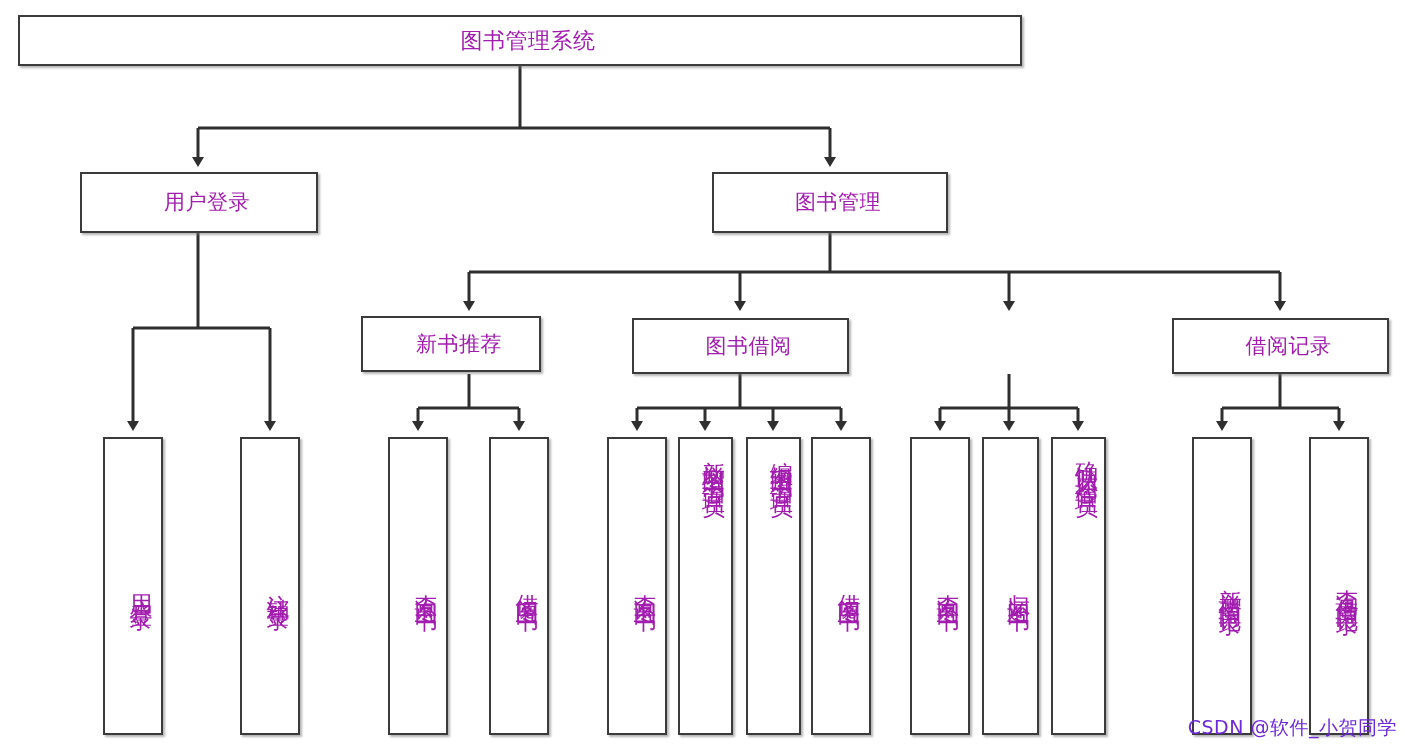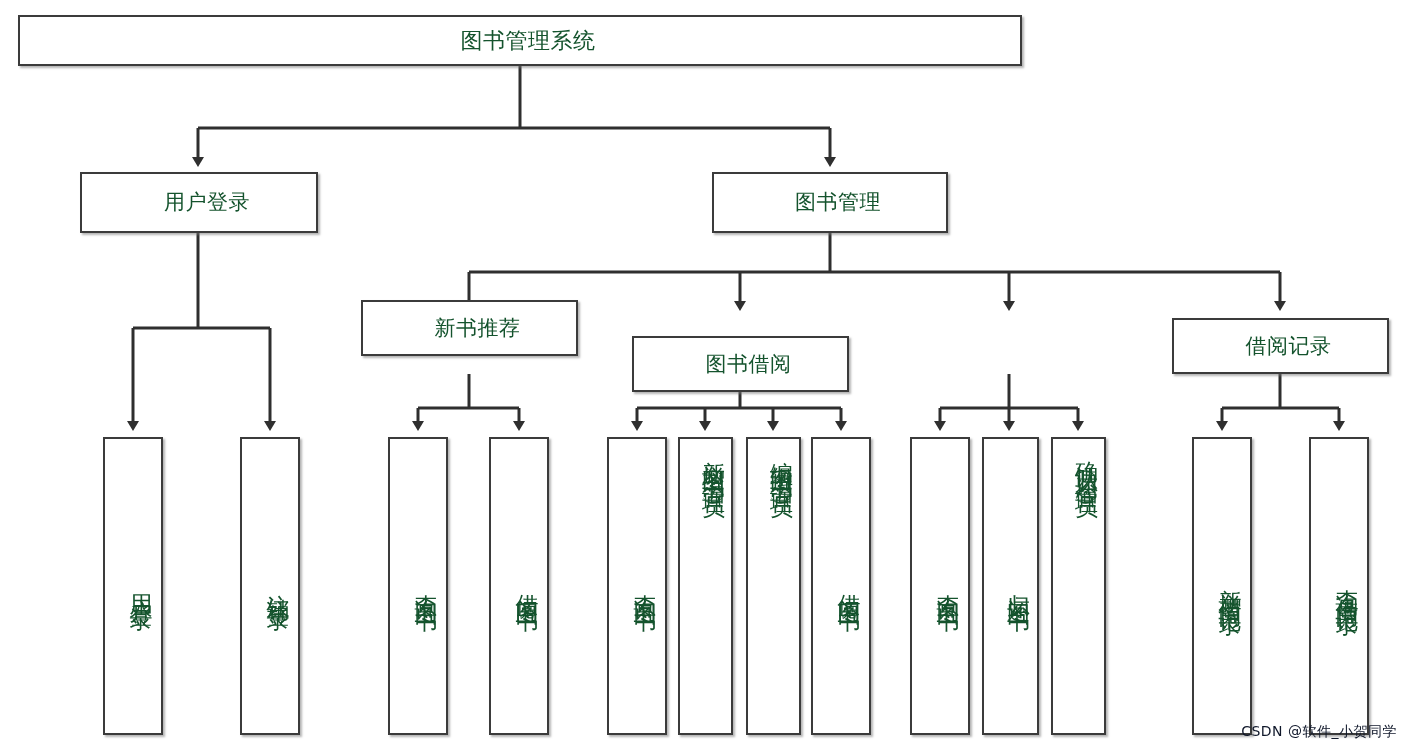--- a/index.html
+++ b/index.html
@@ -30,21 +30,21 @@
   
   .node {
     position: absolute;
     background: #ffffff;
     border: 2px solid #3b3b3b;
     box-shadow: 2px 2px 2px rgba(120,120,120,0.55);
     box-sizing: border-box;
     display: flex;
     align-items: center;
     justify-content: center;
-    color: #14532d;
+    color: #a21caf;
     padding-left: 16px;
   }
   .node .lbl {
     display: block;
     line-height: 1.18;
     letter-spacing: 0.5px;
     white-space: pre;
   }
   
   .root {
@@ -70,22 +70,22 @@
   }
   .leaf.mid {
     align-items: center;
     padding-top: 0;
   }
   
   #watermark {
     position: absolute;
     right: 8px;
     bottom: 6px;
-    font-size: 14px;
-    color: #0f172a;
+    font-size: 19px;
+    color: #6d28d9;
     letter-spacing: 0.5px;
     white-space: nowrap;
     user-select: none;
   }
 </style>
 </head>
 <body>
 
 <div id="canvas">
 
@@ -144,25 +144,25 @@
   </div>
 
   <div class="node branch" style="left:80px; top:172px; width:238px; height:61px;">
     <span class="lbl">用户登录</span>
   </div>
 
   <div class="node branch" style="left:712px; top:172px; width:236px; height:61px;font-family:Liberation Serif, serif;">
     <span class="lbl">图书管理</span>
   </div>
 
-  <div class="node branch" style="left:361px; top:300px; width:217px; height:56px;">
+  <div class="node branch" style="left:361px; top:316px; width:180px; height:56px;">
     <span class="lbl">新书推荐</span>
   </div>
 
-  <div class="node branch" style="left:632px; top:336px; width:217px; height:56px;">
+  <div class="node branch" style="left:632px; top:318px; width:217px; height:56px;">
     <span class="lbl">图书借阅</span>
   </div>
 
 
   <div class="node branch" style="left:1172px; top:318px; width:217px; height:56px;">
     <span class="lbl">借阅记录</span>
   </div>
 
   <div class="node leaf mid" style="left:103px; top:437px; width:60px; height:298px;">
     <span class="lbl">用户登录</span>

